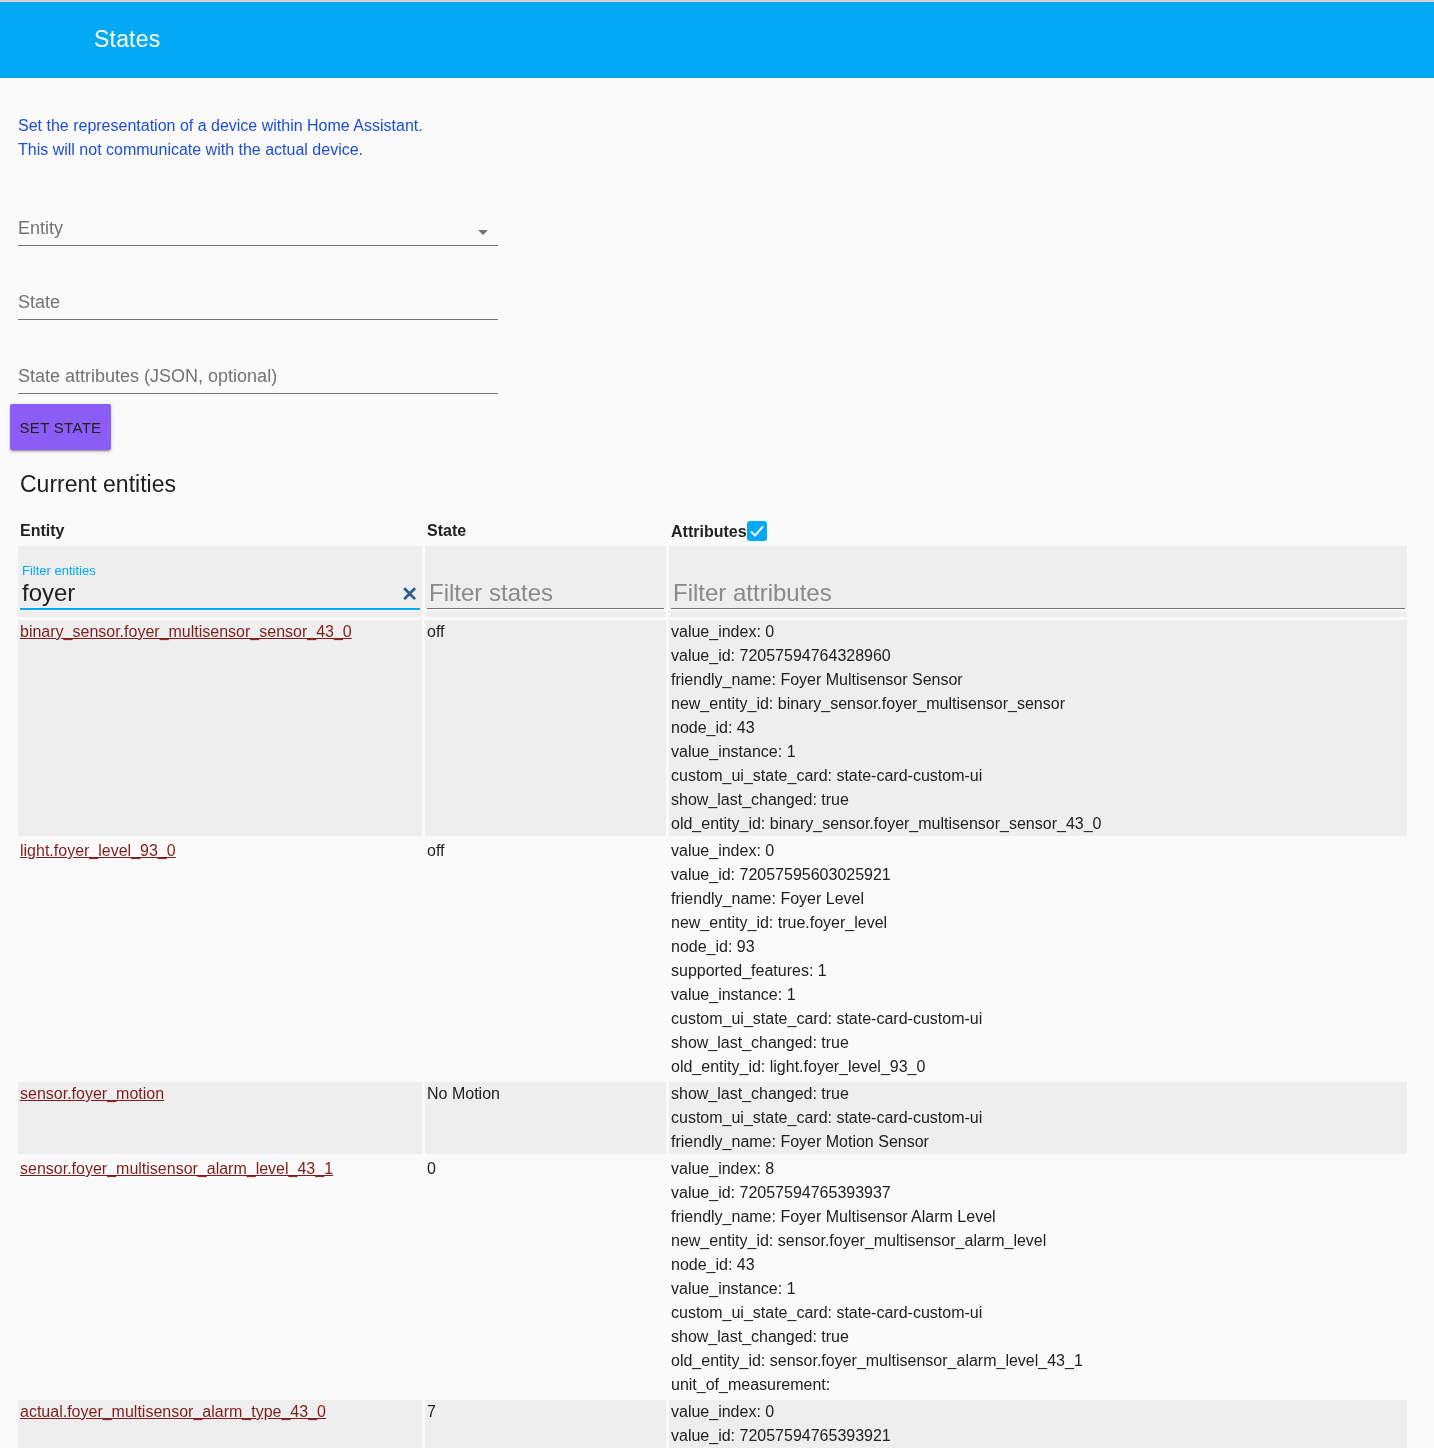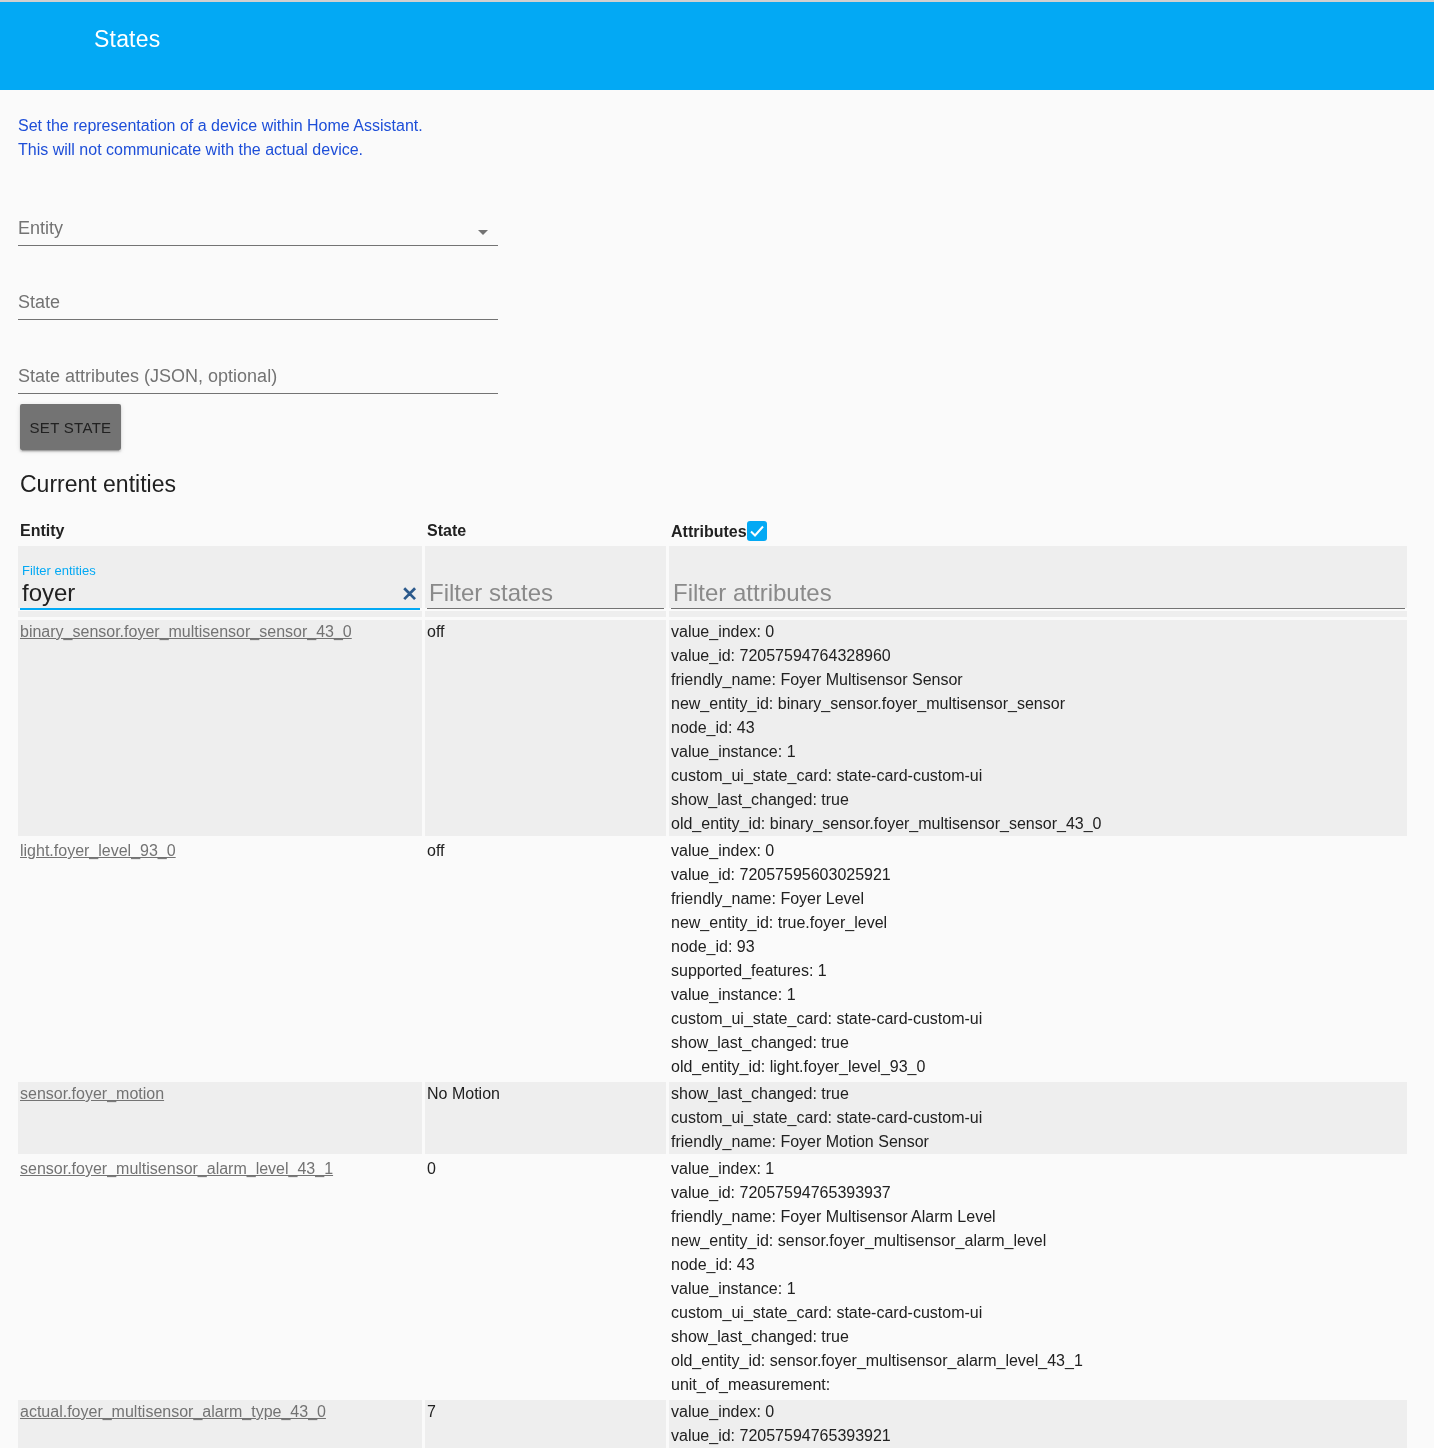--- a/index.html
+++ b/index.html
@@ -5,21 +5,21 @@
   html, body { margin:0; padding:0; }
   body {
     width:1434px; height:1448px; overflow:hidden;
     background:#fafafa;
     font-family:"Liberation Sans", sans-serif;
     color:#212121;
     position:relative;
   }
   .topline { position:absolute; left:0; top:0; width:1434px; height:2px; background:#d0d0d0; }
   .appbar {
-    position:absolute; left:0; top:2px; width:1434px; height:88px;
+    position:absolute; left:0; top:2px; width:1434px; height:76px;
     background:#03a9f4;
   }
   .appbar .title {
     position:absolute; left:94px; top:24px;
     font-size:23px; color:#ffffff; letter-spacing:0.2px;
   }
   .intro {
     position:absolute; left:18px; top:114px;
     font-size:16px; line-height:24px; color:#1d4ed8;
   }
@@ -31,22 +31,22 @@
     position:absolute; left:0; bottom:6px;
     font-size:18px; color:#737373;
   }
   .field .caret {
     position:absolute; right:10px; bottom:10px;
     width:0; height:0;
     border-left:5px solid transparent; border-right:5px solid transparent;
     border-top:5px solid #737373;
   }
   .btn {
-    position:absolute; left:20px; top:404px; width:101px; height:46px;
-    background:#737373; border:none; border-radius:2px;
+    position:absolute; left:10px; top:404px; width:101px; height:46px;
+    background:#8b5cf6; border:none; border-radius:2px;
     box-shadow:0 2px 2px rgba(0,0,0,0.14), 0 1px 5px rgba(0,0,0,0.12), 0 3px 1px -2px rgba(0,0,0,0.2);
     font-family:"Liberation Sans", sans-serif; font-size:15px; color:#212121;
     letter-spacing:0.3px; padding:0; cursor:pointer;
   }
   .h2 {
     position:absolute; left:18px; top:469px;
     font-size:23px; font-weight:normal; color:#212121; margin:2px;
   }
   table.entities {
     position:absolute; left:18px; top:516px;
@@ -81,21 +81,21 @@
     font-size:20px; font-weight:bold; color:#2c5a8c; cursor:pointer; line-height:20px;
   }
   .spacer-row td { height:6px; background:#eeeeee; padding:0; }
   .attr-checkbox {
     display:inline-block; width:20px; height:20px; background:#03a9f4;
     border-radius:3px; vertical-align:-4px; position:relative;
   }
   .attr-checkbox svg { position:absolute; left:2px; top:2px; }
   tr.odd td { background:#eeeeee; }
   tr.even td { background:#fafafa; }
-  a.entity-link { color:#737373; text-decoration:underline; }
+  a.entity-link { color:#7f1d1d; text-decoration:underline; }
 </style>
 </head>
 <body>
 
 <div class="topline"></div>
 
 <div class="appbar">
   <div class="title">States</div>
 </div>
 
@@ -196,21 +196,21 @@
         <td>
           <div>show_last_changed: true</div>
           <div>custom_ui_state_card: state-card-custom-ui</div>
           <div>friendly_name: Foyer Motion Sensor</div>
         </td>
       </tr>
       <tr class="even">
         <td><a class="entity-link" href="#">sensor.foyer_multisensor_alarm_level_43_1</a></td>
         <td>0</td>
         <td>
-          <div>value_index: 1</div>
+          <div>value_index: 8</div>
           <div>value_id: 72057594765393937</div>
           <div>friendly_name: Foyer Multisensor Alarm Level</div>
           <div>new_entity_id: sensor.foyer_multisensor_alarm_level</div>
           <div>node_id: 43</div>
           <div>value_instance: 1</div>
           <div>custom_ui_state_card: state-card-custom-ui</div>
           <div>show_last_changed: true</div>
           <div>old_entity_id: sensor.foyer_multisensor_alarm_level_43_1</div>
           <div>unit_of_measurement:</div>
         </td>

